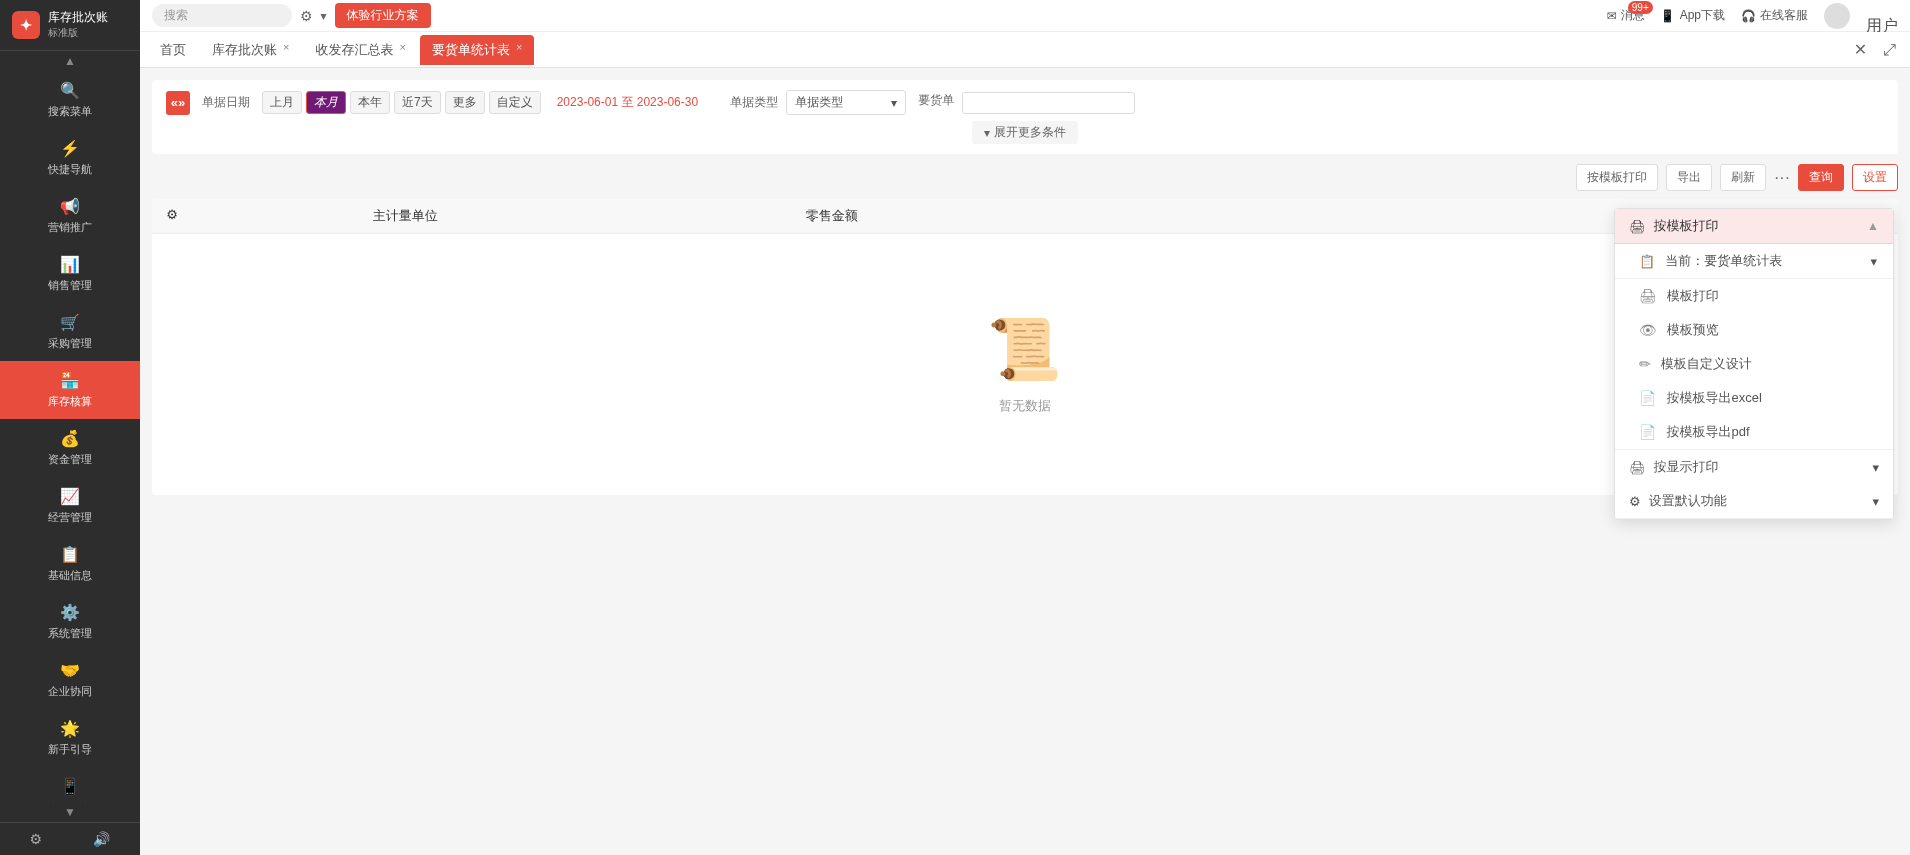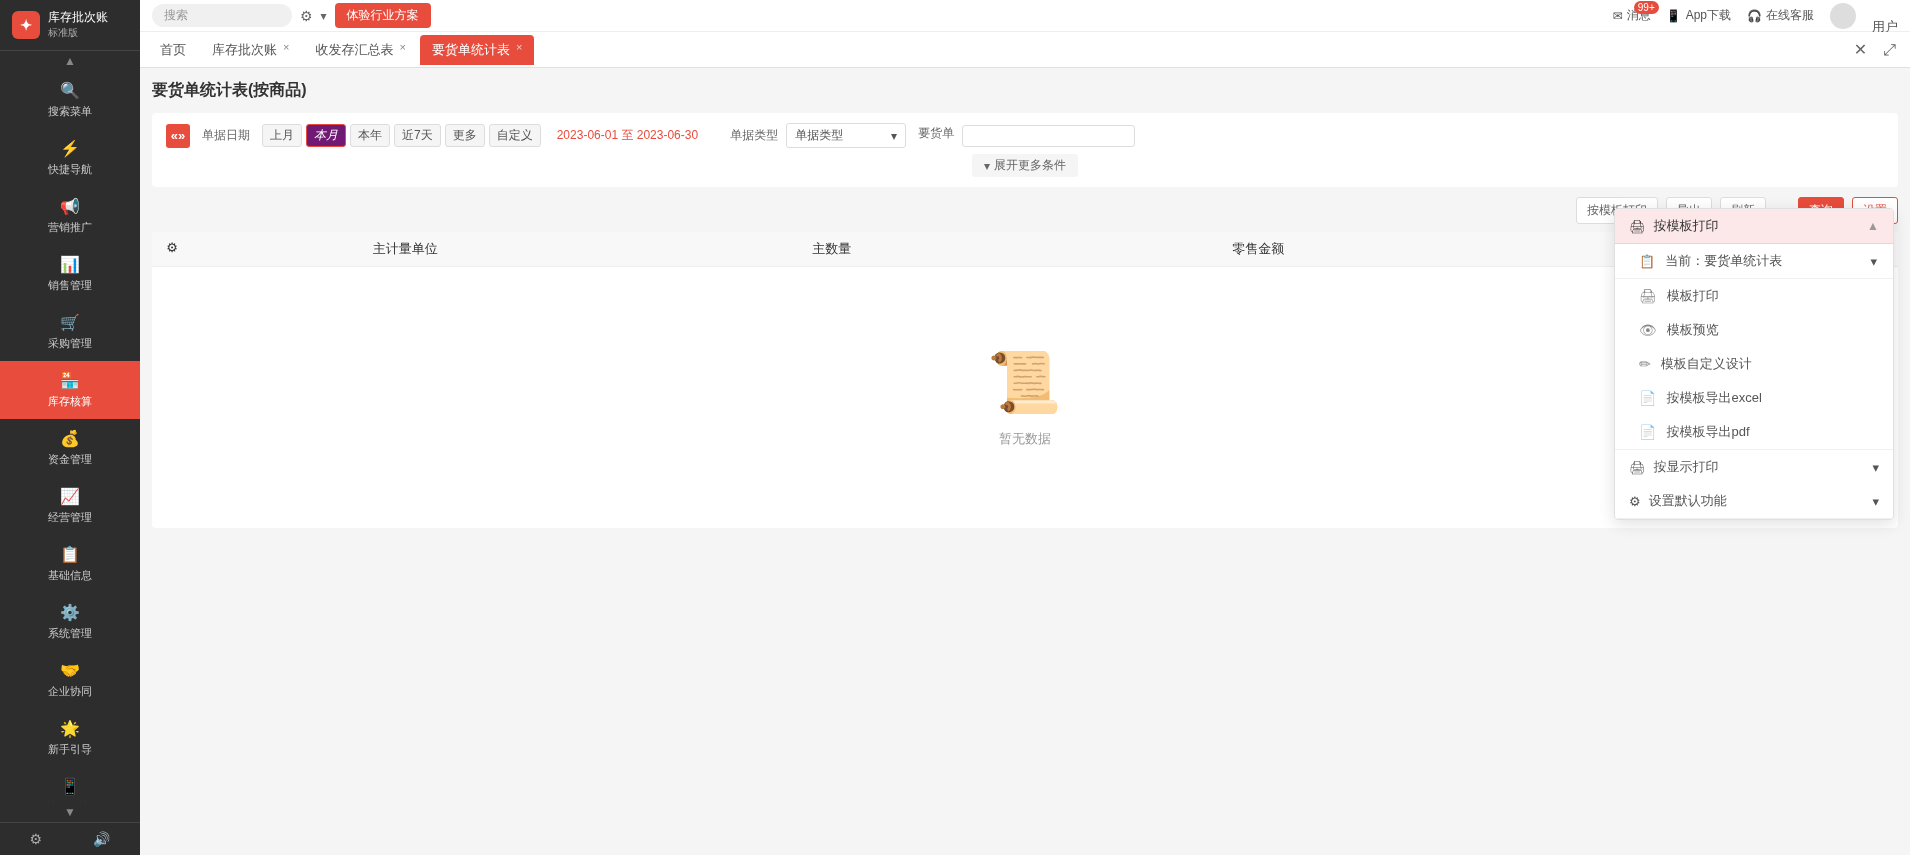--- a/index.html
+++ b/index.html
@@ -94,21 +94,21 @@
       background: #e74c3c; color: white; border-radius: 4px;
       padding: 4px 12px; font-size: 12px; cursor: pointer; border: none;
     }
     .gear-btn { font-size: 14px; color: #666; cursor: pointer; }
     .chevron-btn { font-size: 12px; color: #666; cursor: pointer; }
     .user-avatar {
       width: 26px; height: 26px; border-radius: 50%; background: #ddd;
       display: flex; align-items: center; justify-content: center;
       font-size: 11px; color: #666;
     }
-    .user-name { font-size: 13px; color: #555; margin-top: 22px; }
+    .user-name { font-size: 16px; color: #555; margin-top: 22px; }
 
     
     .tabs-bar {
       background: #fff;
       height: 36px;
       display: flex;
       align-items: center;
       border-bottom: 1px solid #e0e0e0;
       padding: 0 8px;
       gap: 2px;
@@ -378,21 +378,20 @@
         <span class="tab-close">×</span>
       </div>
       <div class="tabs-right">
       <span class="tabs-right-btn">✕</span>
       <span class="tabs-right-btn">⤢</span>
     </div>
   </div>
 
   <div class="content">
 
-    <div class="page-title">要货单统计表(按商品)</div>
 
     <div class="filter-card">
       <div class="filter-row">
         <div class="expand-arrow">«»</div>
         <span class="filter-label">单据日期</span>
         <div class="date-btns">
 
         <div class="date-btn">上月</div>
             <div class="date-btn active">本月</div>
             <div class="date-btn">本年</div>
@@ -428,21 +427,20 @@
       <span class="more-btn">···</span>
       <button class="action-btn primary">查询</button>
       <button class="action-btn secondary">设置</button>
     </div>
 
     <div class="table-card">
       <div class="table-header">
 
       <div class="table-header-cell">⚙</div>
           <div class="table-header-cell">主计量单位</div>
-          <div class="table-header-cell">主数量</div>
           <div class="table-header-cell">零售金额</div>
         </div>
       <div class="no-data">
         <div class="no-data-icon">📜</div>
         <div class="no-data-text">暂无数据</div>
       </div>
     </div>
 
     <div class="dropdown-panel">
       <div class="dropdown-header">

